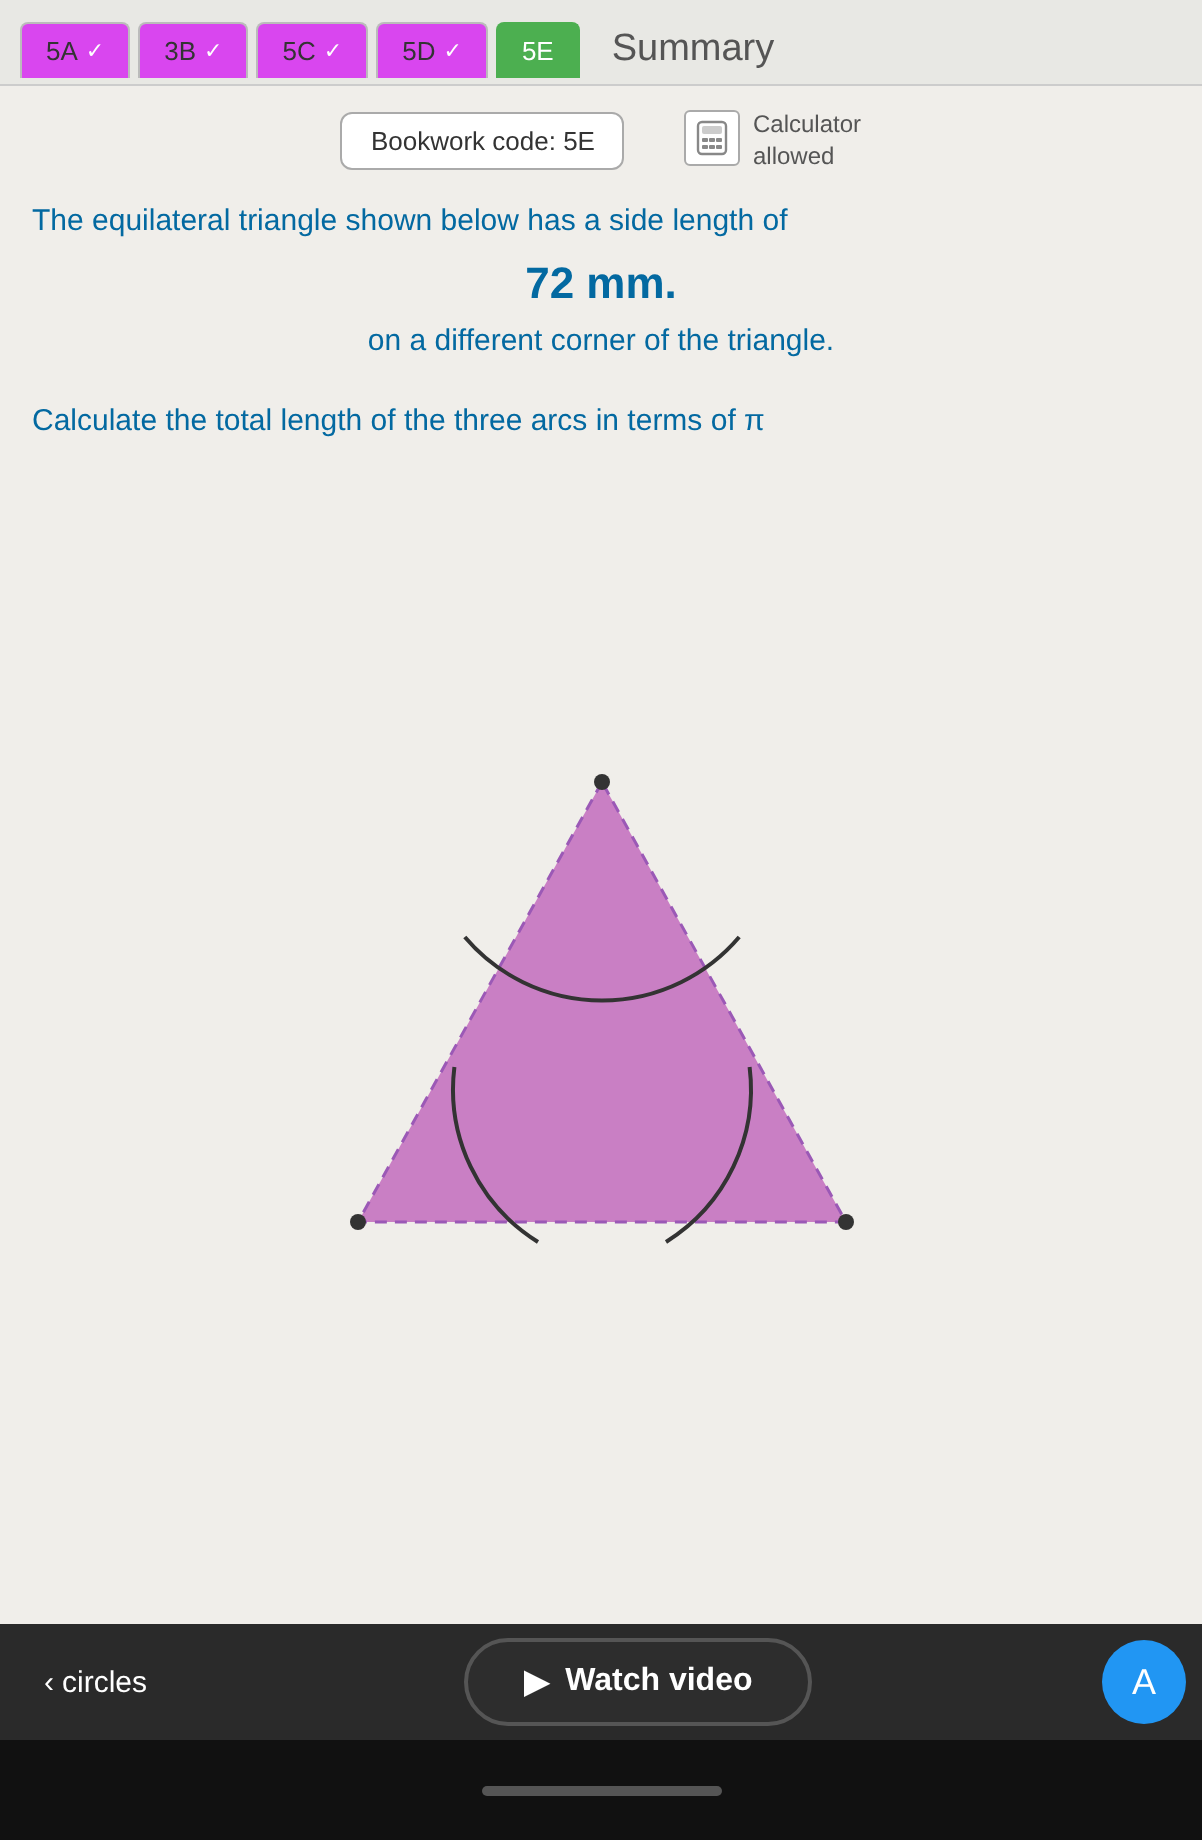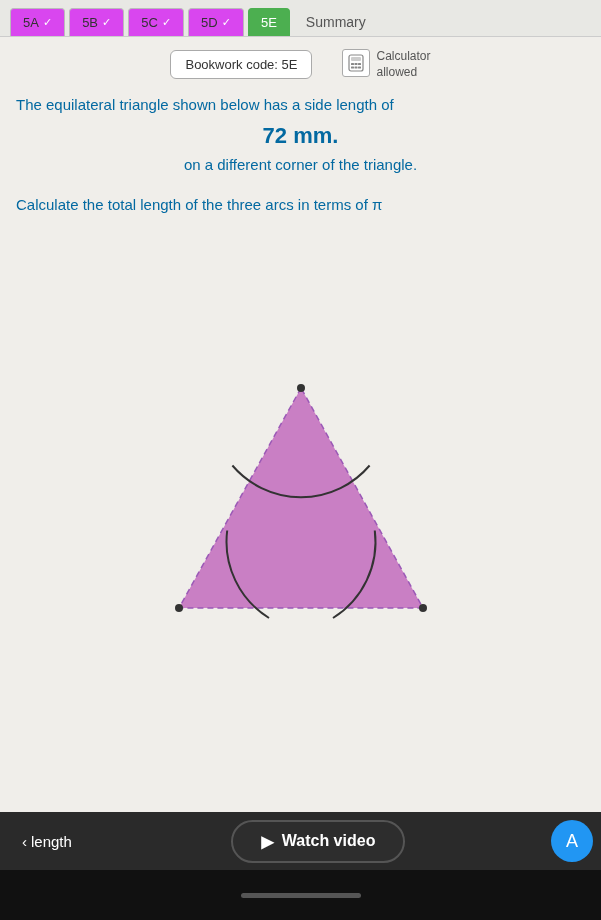--- a/index.html
+++ b/index.html
@@ -51,21 +51,21 @@
       border-color: #4caf50;
     }
 
     .nav-tab .check {
       color: #fff;
       font-size: 11px;
     }
 
     .nav-tab-summary {
       padding: 6px 12px;
-      font-size: 14px;
+      font-size: 19px;
       cursor: pointer;
       background: transparent;
       color: #555;
     }
 
     
     .content-area {
       background: #f0eeea;
       flex: 1;
       display: flex;
@@ -230,21 +230,21 @@
 <body>
 
 <div class="app-container">
 
   <div class="top-nav">
     <div class="nav-tab">
       <span>5A</span>
       <span class="check">✓</span>
     </div>
     <div class="nav-tab">
-      <span>5B</span>
+      <span>3B</span>
       <span class="check">✓</span>
     </div>
     <div class="nav-tab">
       <span>5C</span>
       <span class="check">✓</span>
     </div>
     <div class="nav-tab">
       <span>5D</span>
       <span class="check">✓</span>
     </div>
@@ -306,21 +306,21 @@
         <circle cx="38" cy="250" r="4" fill="#333"></circle>
         <circle cx="282" cy="250" r="4" fill="#333"></circle>
       </svg>
     </div>
 
   </div>
 
   <div class="bottom-bar">
     <button class="prev-button">
       <span>‹</span>
-      <span>length</span>
+      <span>circles</span>
     </button>
 
     <button class="watch-video-button">
       <span class="video-icon">▶</span>
       <span>Watch video</span>
     </button>
 
     <button class="next-button" style="background:#2196f3;">
       <span>A</span>
     </button>

